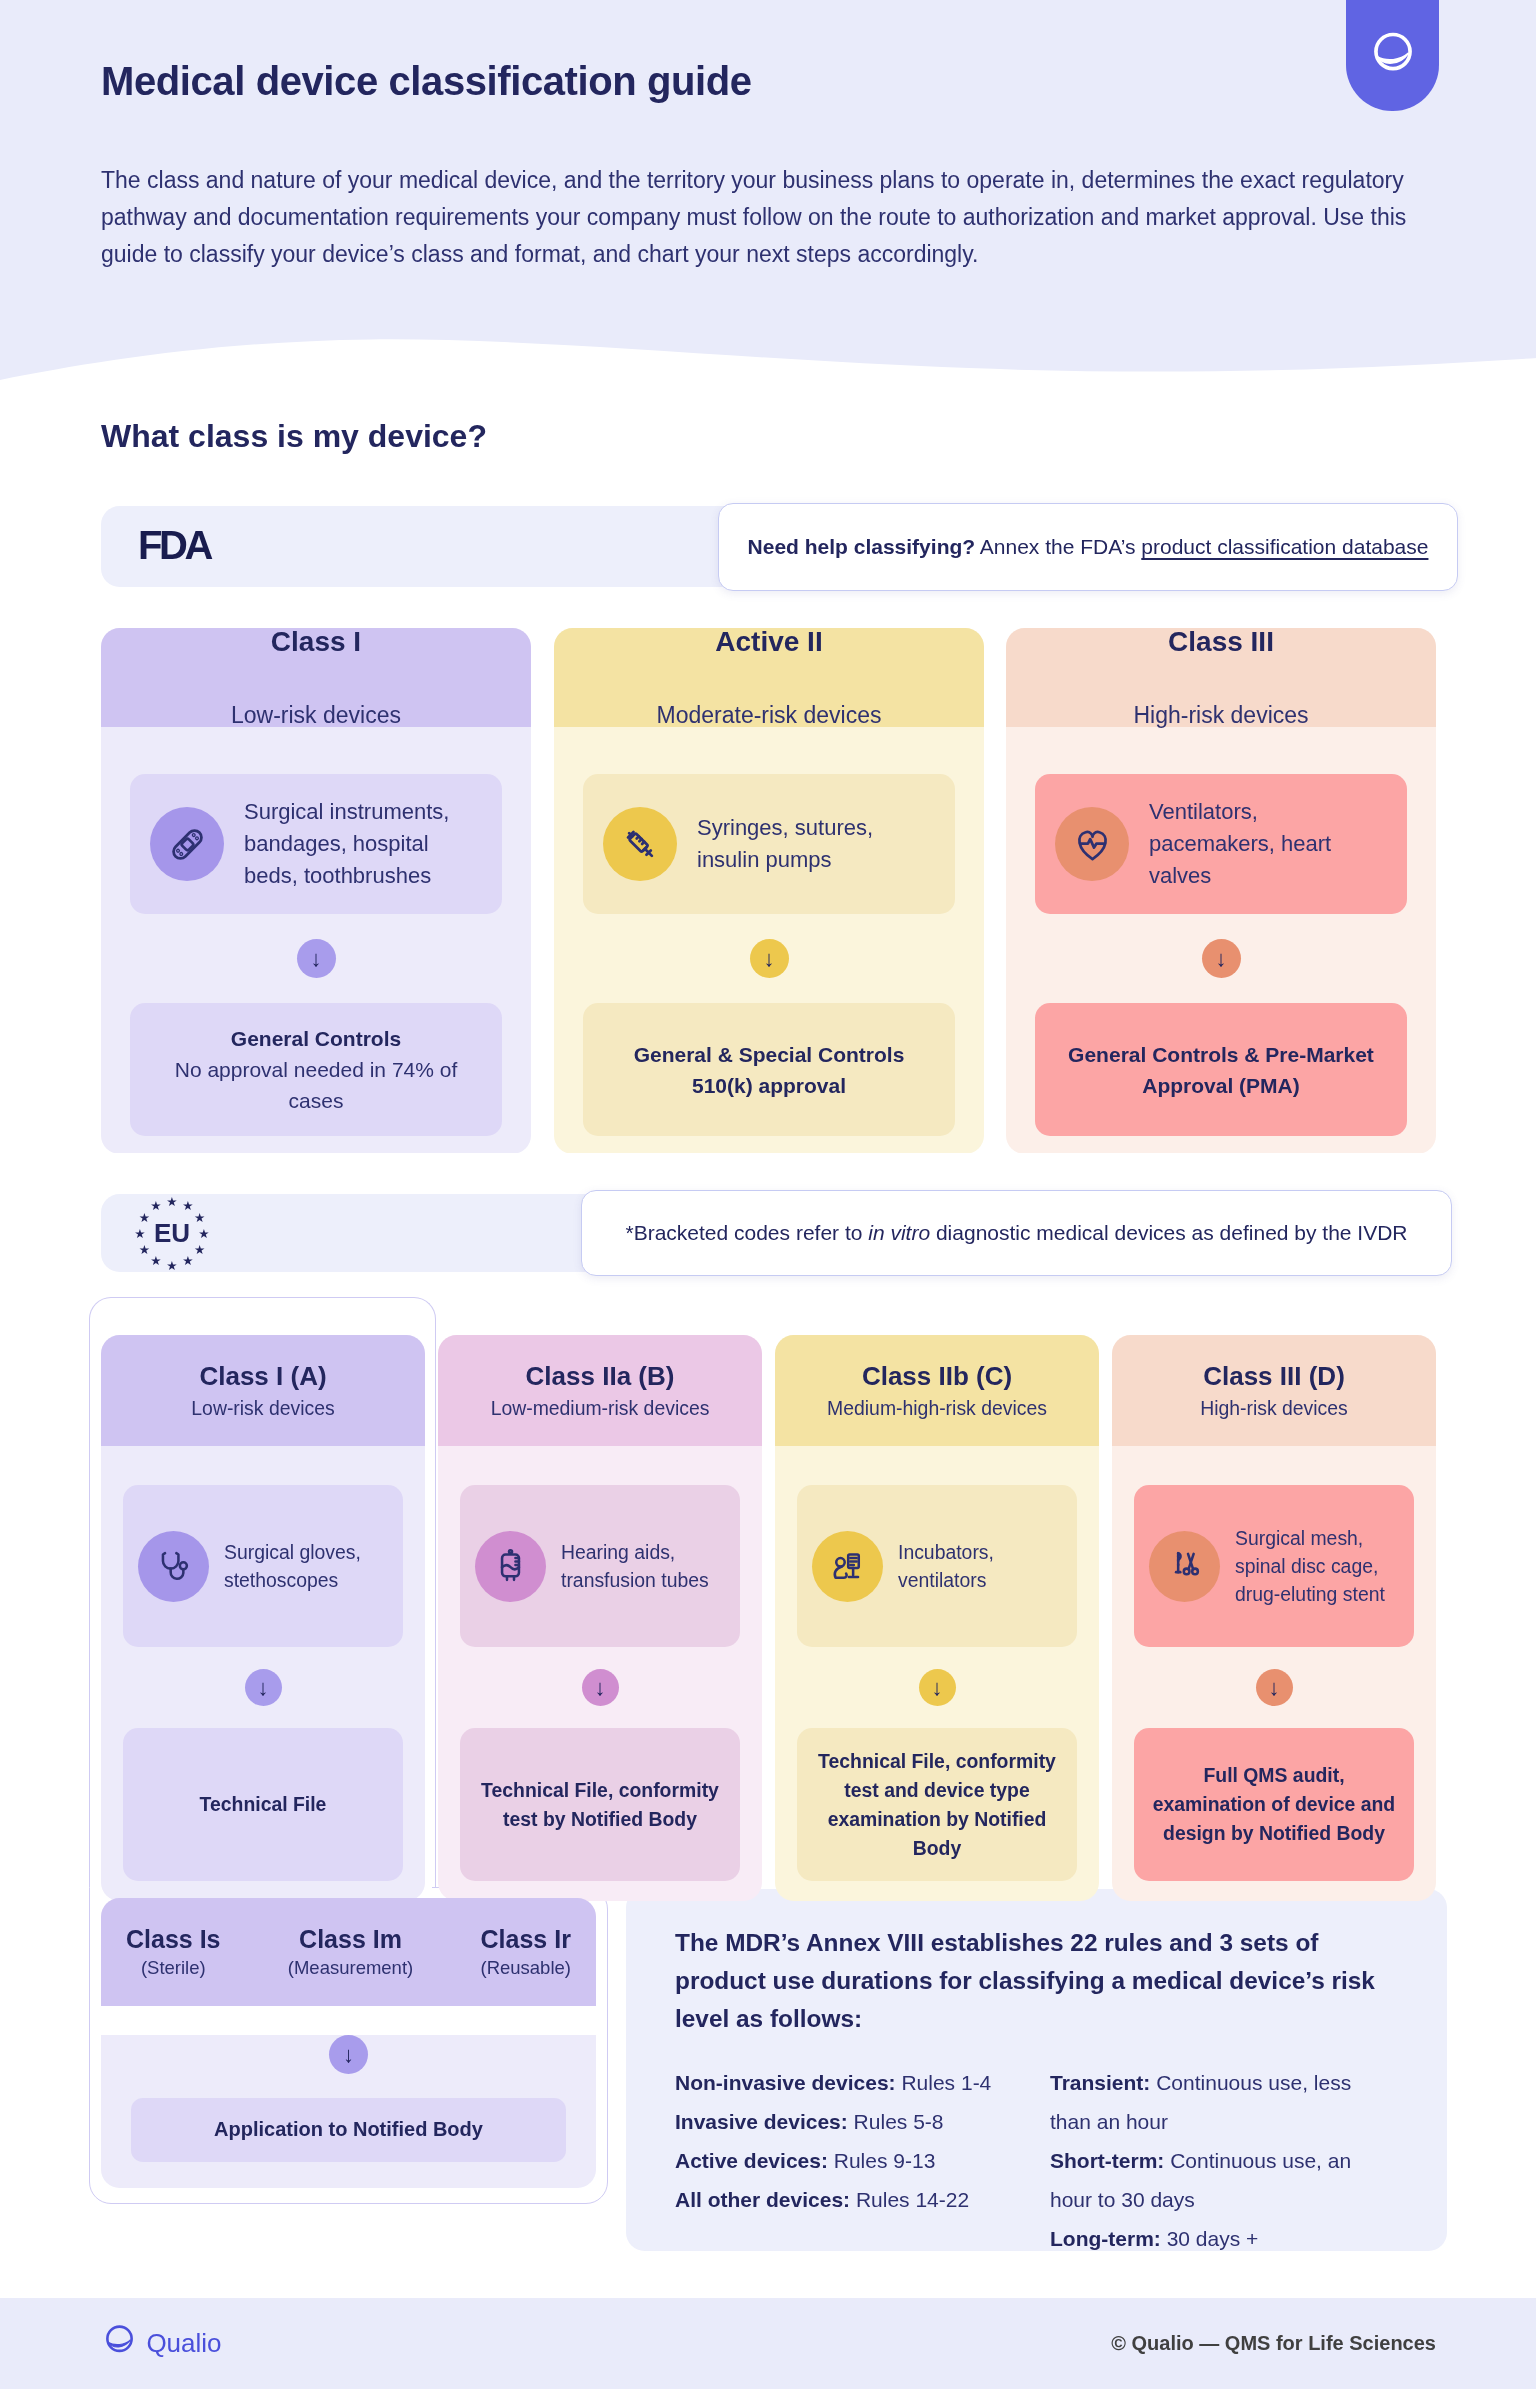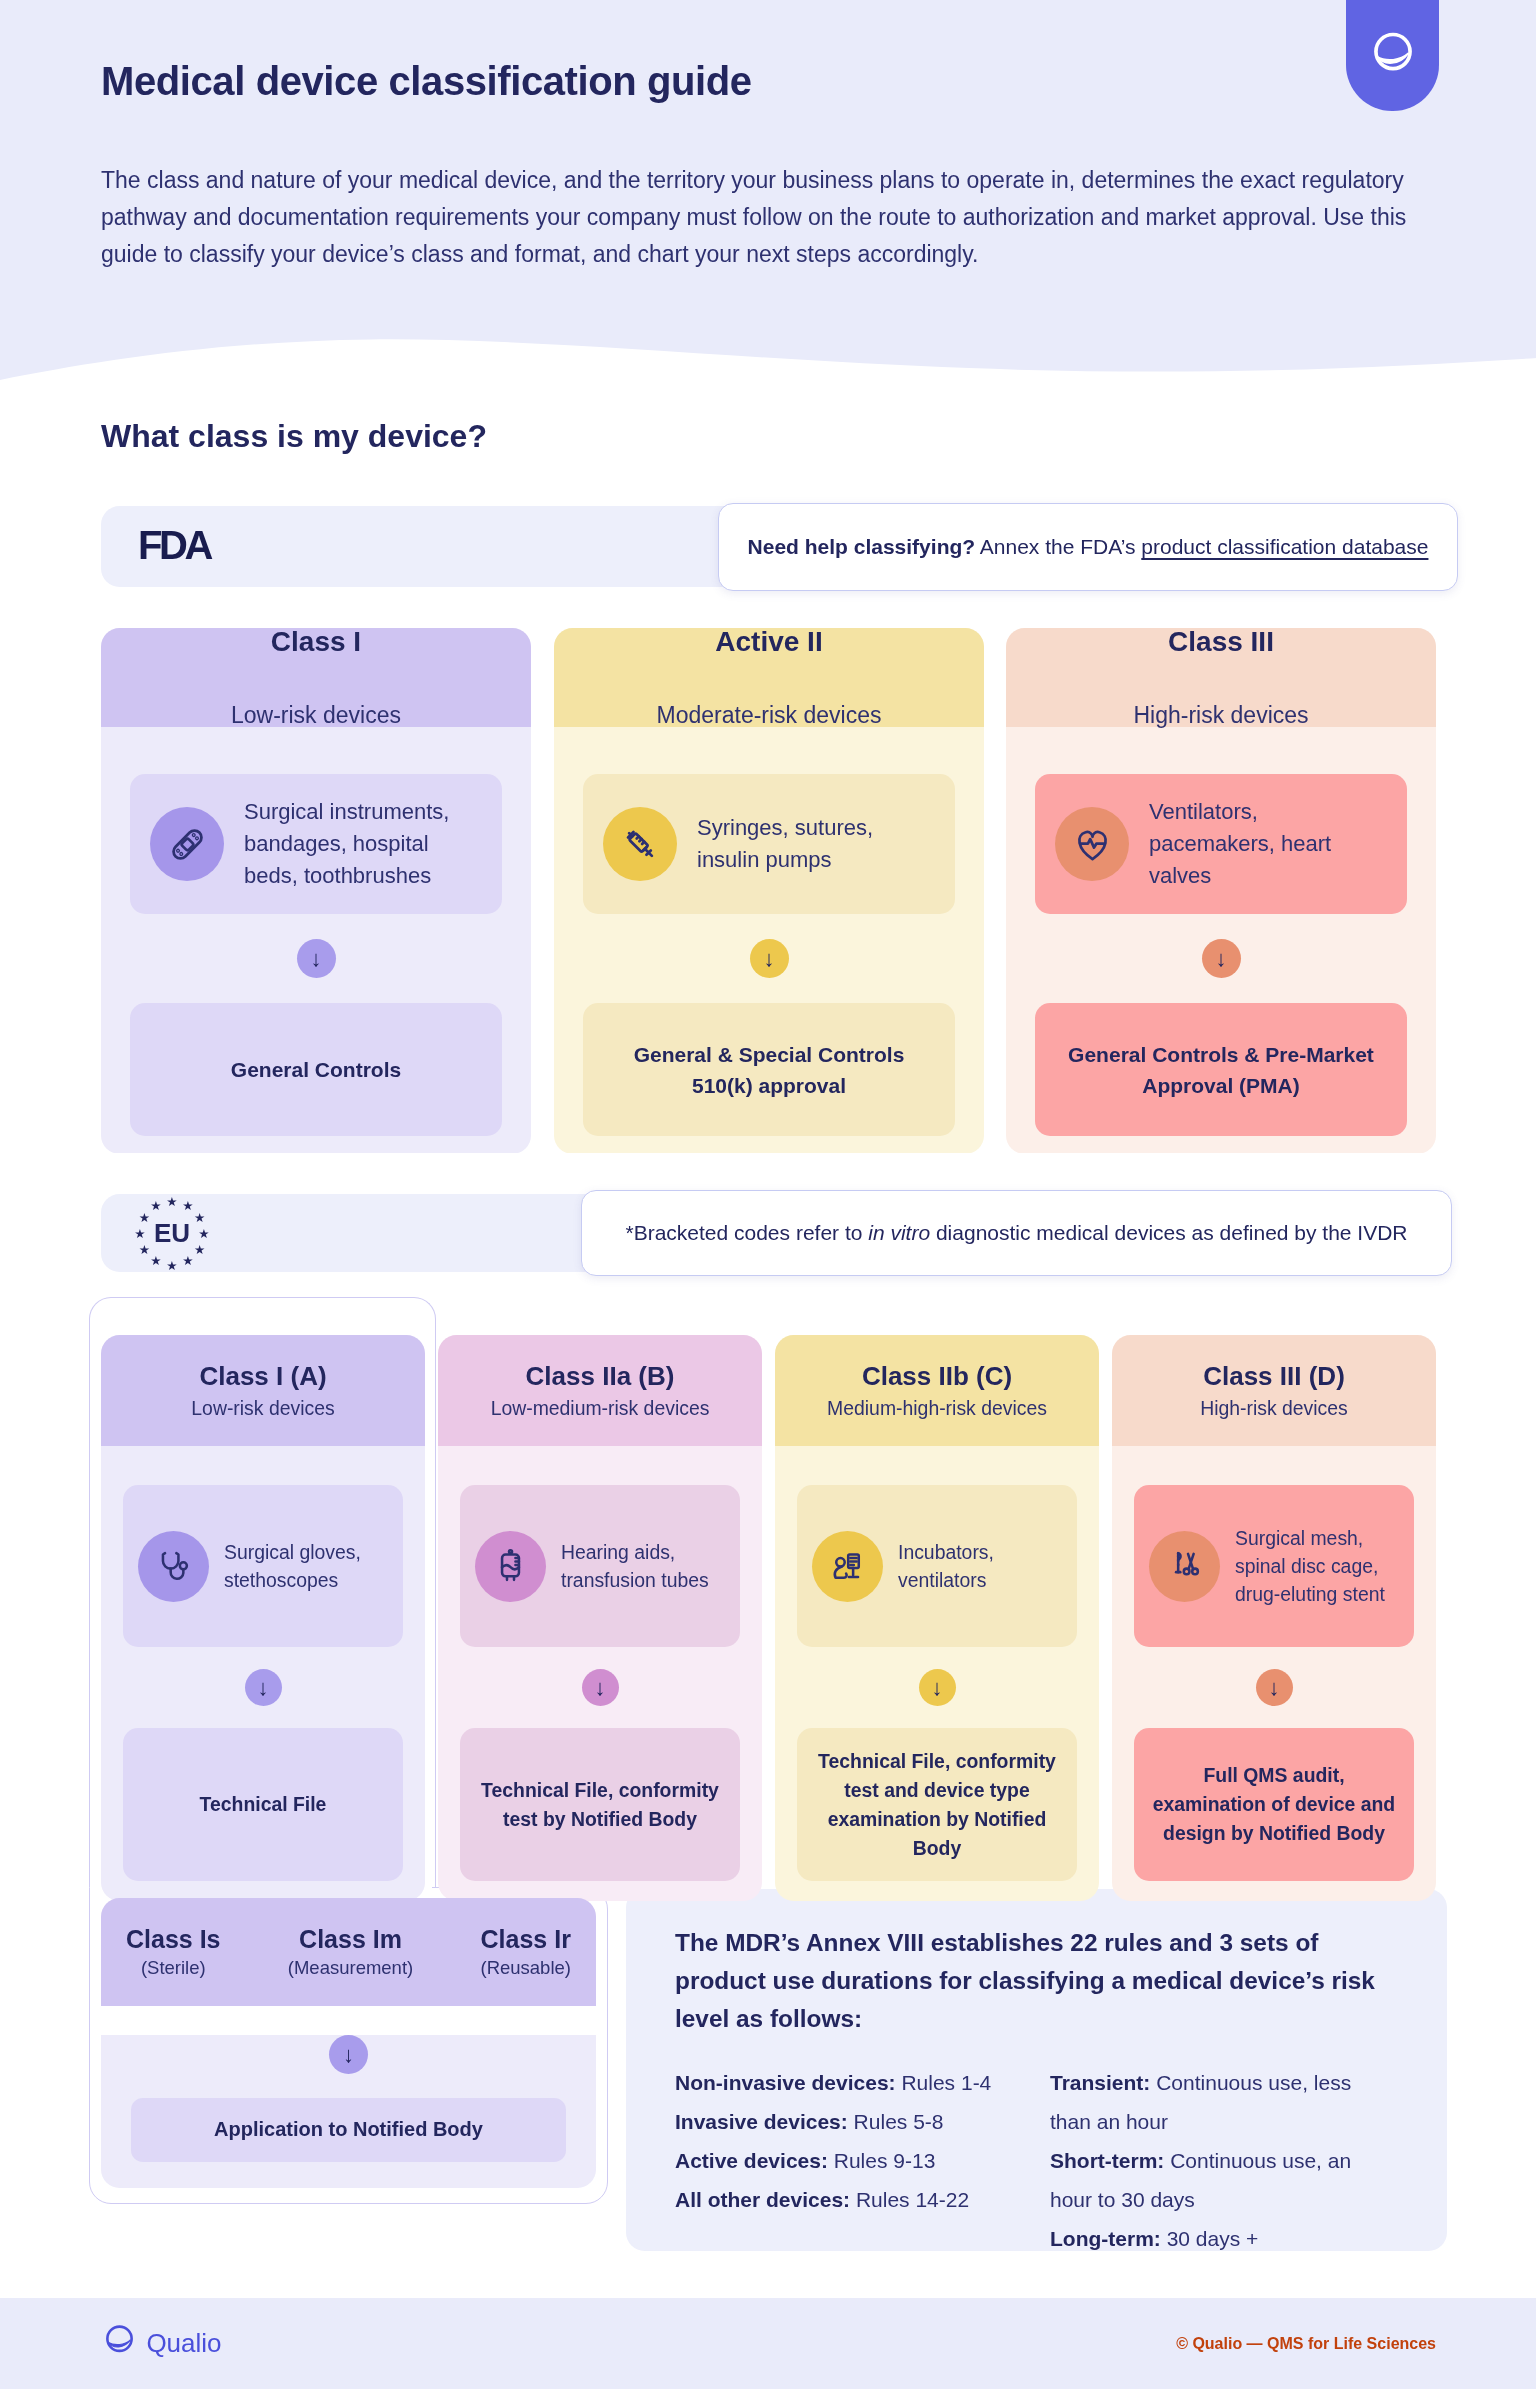--- a/index.html
+++ b/index.html
@@ -86,21 +86,21 @@
   .mdr-col .lead{font-weight:bold;color:#23265e;}
   .mdr-col-rules{width:375px;flex:0 0 375px;}
   .mdr-col-durations{width:313px;}
   
   .eu-emblem{position:absolute;left:27px;top:-5px;width:88px;height:88px;}
   .eu-star{position:absolute;left:50%;top:50%;font-size:12.6px;color:#23265e;}
   .eu-label{position:absolute;inset:0;display:flex;align-items:center;justify-content:center;font-size:26px;font-weight:bold;color:#23265e;}
   
   .footer{position:absolute;left:0;top:2298px;width:1537px;height:91px;background:#e9ebfa;display:flex;align-items:center;justify-content:space-between;padding:0 101px;box-sizing:border-box;}
   .brand{display:flex;align-items:center;gap:8.4px;color:#4a4fdb;font-size:26px;}
-  .copyright{font-size:16px;font-weight:bold;color:#c2410c;}
+  .copyright{font-size:20px;font-weight:bold;color:#404040;}
   .ic{stroke:#2d3071;fill:none;stroke-width:3.6;stroke-linecap:round;stroke-linejoin:round;}
 </style>
 </head>
 <body>
 
 <div class="hero"></div>
 <svg class="wave" viewBox="0 0 1824 58" preserveAspectRatio="none">
     <path d="M0 0 H1824 V26 C1640 38 1420 48 1150 38 C880 28 640 2 440 4 C260 6 110 30 0 52 Z" fill="#e9ebfa"></path>
   </svg>
 <div class="badge">
@@ -142,20 +142,21 @@
               <circle cx="46.5" cy="29" r="0.8"></circle>
               <circle cx="46.5" cy="35" r="0.8"></circle>
             </g>
           </svg>
       </span>
       <span class="example-text">Surgical instruments, bandages,  hospital beds, toothbrushes</span>
     </div>
     <div class="arrow-circle">↓</div>
     <div class="outcome-box">
       <div class="outcome-title">General Controls</div>
+      <div class="outcome-note">No approval needed in 74% of cases</div>
     </div>
   </div>
 </div>
 
 <div class="card fda-card t-yellow" style="left:554px">
   <div class="card-head">
     <div class="card-title">Active II</div>
     <div class="card-sub">Moderate-risk devices</div>
   </div>
   <div class="card-body">

